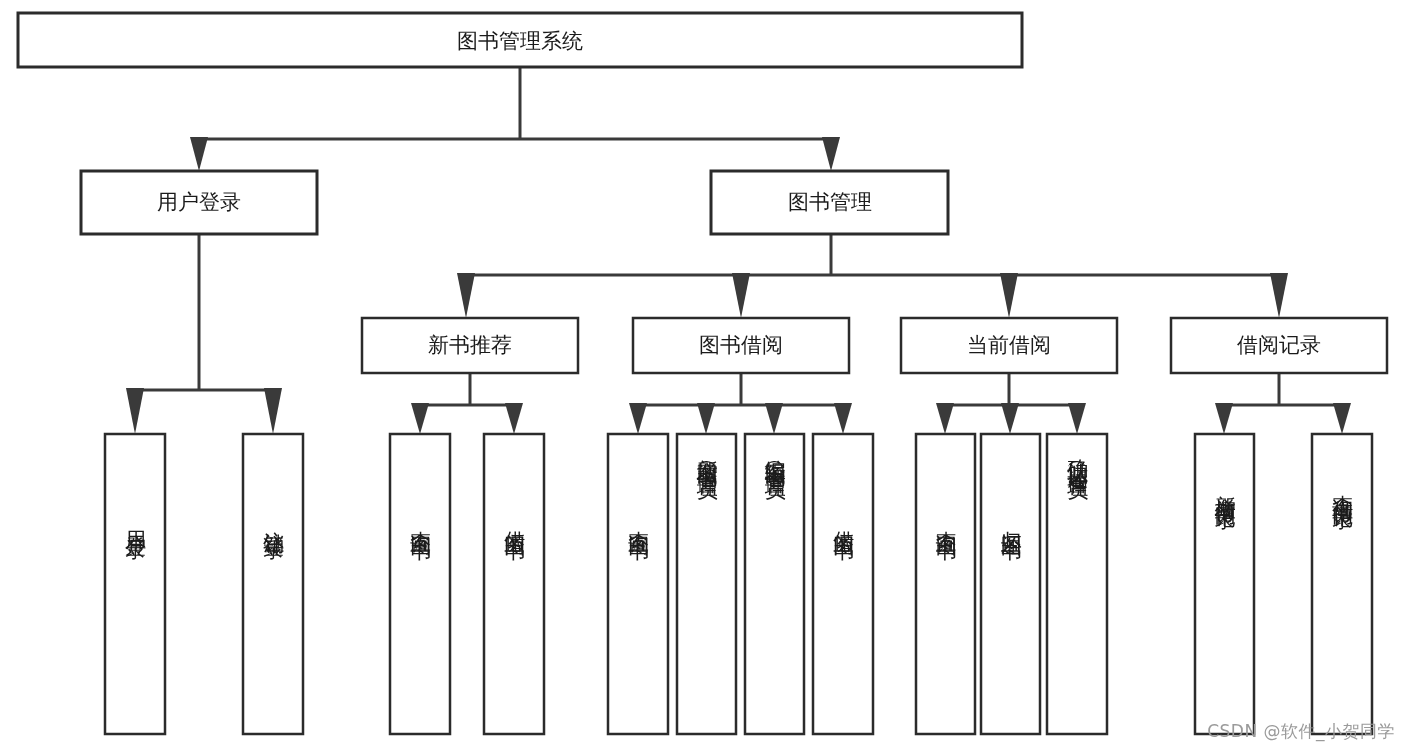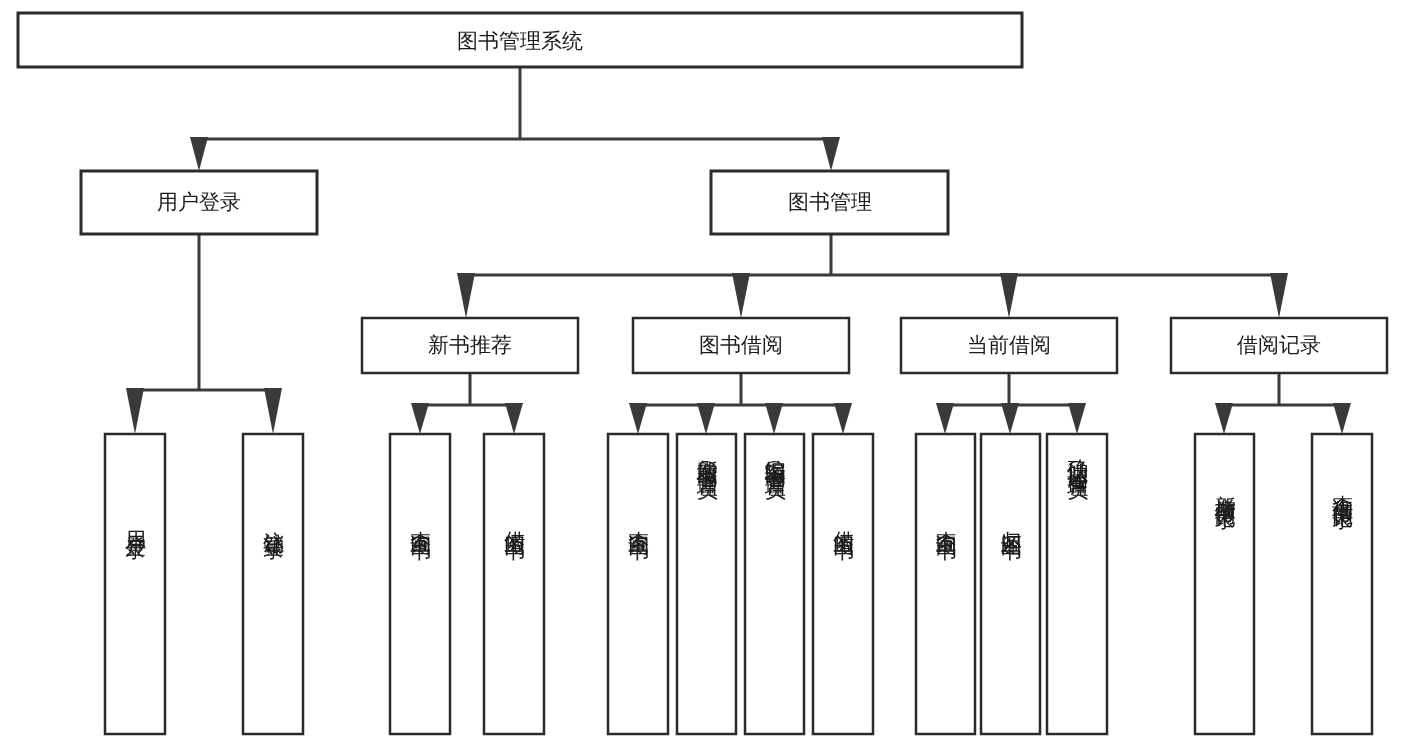--- a/index.html
+++ b/index.html
@@ -230,13 +230,14 @@
         <span class="leaf-label">确认归还（管理员）</span>
       </div>
       <div class="leaf-label-wrap" style="left: 1195px; top: 478px; width: 59px; height: 256px;">
         <span class="leaf-label">新增借阅记录</span>
       </div>
       <div class="leaf-label-wrap" style="left: 1312px; top: 478px; width: 60px; height: 256px;">
         <span class="leaf-label">查询借阅记录</span>
       </div>
     </div>
 
+  <div class="watermark">CSDN @软件_小贺同学</div>
 </div>
 
 </body></html>

